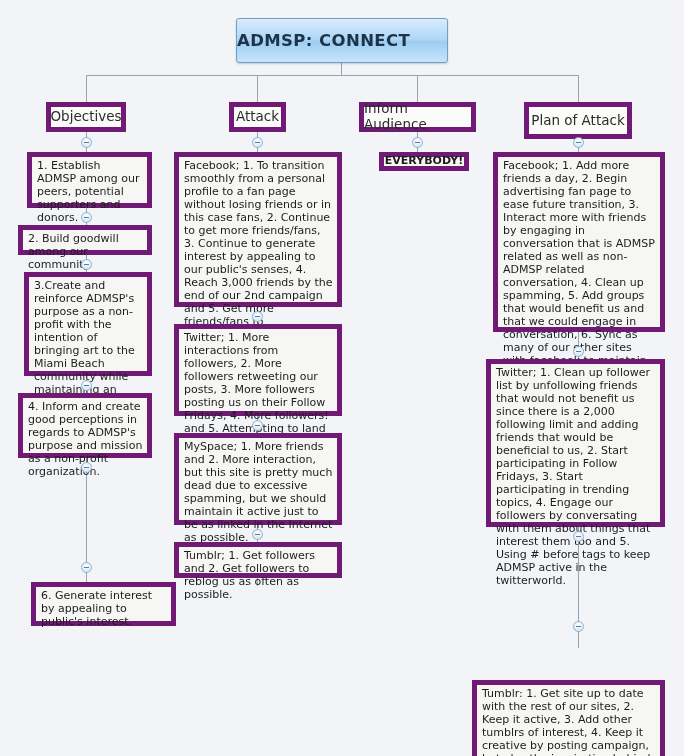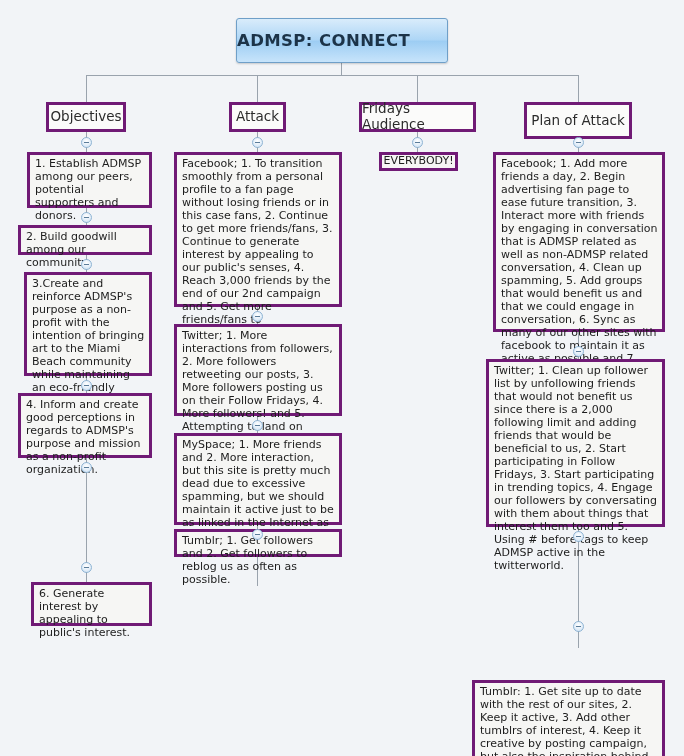--- a/index.html
+++ b/index.html
@@ -29,21 +29,21 @@
     position: absolute;
     background: #9aa3ad;
   }
   .conn.v { width: 1px; }
   .conn.h { height: 1px; }
 
   
   .node {
     position: absolute;
     box-sizing: border-box;
-    border: 3px solid #701a75;
+    border: 5px solid #701a75;
     background: #f7f7f5;
     color: #1d1d1d;
     line-height: 1.18;
     z-index: 3;
   }
 
   .node.root {
     border: 1px solid #6f9fc8;
     border-radius: 3px;
     background: linear-gradient(to bottom, #d9ecfb 0%, #aed6f6 48%, #9dcdf3 52%, #c7e4fb 100%);
@@ -123,21 +123,21 @@
     <span>ADMSP: CONNECT</span>
   </div>
 
   <div class="node branch" style="left:46px; top:102px; width:80px; height:30px;">
     <span>Objectives</span>
   </div>
   <div class="node branch" style="left:229px; top:102px; width:57px; height:30px;">
     <span>Attack</span>
   </div>
   <div class="node branch" style="left:359px; top:102px; width:117px; height:30px;">
-    <span>Fridays Audience</span>
+    <span>Inform Audience</span>
   </div>
   <div class="node branch" style="left:524px; top:102px; width:108px; height:37px;">
     <span>Plan of Attack</span>
   </div>
 
   <div class="handle" style="left:81px; top:137px;"></div>
   <div class="handle" style="left:252px; top:137px;"></div>
   <div class="handle" style="left:412px; top:137px;"></div>
   <div class="handle" style="left:573px; top:137px;"></div>
 
@@ -156,44 +156,44 @@
   </div>
   <div class="handle" style="left:81px; top:380px;"></div>
 
   <div class="node leaf" style="left:18px; top:393px; width:134px; height:65px;">
     <span>4. Inform and create good perceptions in regards to ADMSP's purpose and mission as a non-profit organization.</span>
   </div>
   <div class="handle" style="left:81px; top:462px;"></div>
 
   <div class="handle" style="left:81px; top:562px;"></div>
 
-  <div class="node leaf" style="left:31px; top:582px; width:121px; height:44px;">
+  <div class="node leaf" style="left:31px; top:582px; width:145px; height:44px;">
     <span>6. Generate interest by appealing to public's interest.</span>
   </div>
 
   <div class="node leaf" style="left:174px; top:152px; width:168px; height:155px;">
     <span>Facebook; 1. To transition smoothly from a personal profile to a fan page without losing friends or in this case fans, 2. Continue to get more friends/fans, 3. Continue to generate interest by appealing to our public's senses, 4. Reach 3,000 friends by the end of our 2nd campaign and 5. Get more friends/fans to comment/like on our wall.</span>
   </div>
   <div class="handle" style="left:252px; top:311px;"></div>
 
   <div class="node leaf" style="left:174px; top:324px; width:168px; height:92px;">
     <span>Twitter; 1. More interactions from followers, 2. More followers retweeting our posts, 3. More followers posting us on their Follow Fridays, 4. More followers! and 5. Attempting to land on trending topics.</span>
   </div>
   <div class="handle" style="left:252px; top:420px;"></div>
 
   <div class="node leaf" style="left:174px; top:433px; width:168px; height:92px;">
     <span>MySpace; 1. More friends and 2. More interaction, but this site is pretty much dead due to excessive spamming, but we should maintain it active just to be as linked in the Internet as possible.</span>
   </div>
   <div class="handle" style="left:252px; top:529px;"></div>
 
-  <div class="node leaf" style="left:174px; top:529px; width:168px; height:28px;">
+  <div class="node leaf" style="left:174px; top:542px; width:168px; height:36px;">
     <span>Tumblr; 1. Get followers and 2. Get followers to reblog us as often as possible.</span>
   </div>
 
-  <div class="node leaf plain" style="left:379px; top:152px; width:79px; height:19px;">
+  <div class="node leaf plain" style="left:379px; top:152px; width:90px; height:19px;font-weight:bold;">
     <span>EVERYBODY!</span>
   </div>
 
   <div class="node leaf" style="left:493px; top:152px; width:172px; height:180px;">
     <span>Facebook; 1. Add more friends a day, 2. Begin advertising fan page to ease future transition, 3. Interact more with friends by engaging in conversation that is ADMSP related as well as non-ADMSP related conversation, 4. Clean up spamming, 5. Add groups that would benefit us and that we could engage in conversation, 6. Sync as many of our other sites with facebook to maintain it as active as possible and 7. Use facebook to promote all our other sites.</span>
   </div>
   <div class="handle" style="left:573px; top:346px;"></div>
 
   <div class="node leaf" style="left:486px; top:359px; width:179px; height:168px;">
     <span>Twitter; 1. Clean up follower list by unfollowing friends that would not benefit us since there is a 2,000 following limit and adding friends that would be beneficial to us, 2. Start participating in Follow Fridays, 3. Start participating in trending topics, 4. Engage our followers by conversating with them about things that interest them too and 5. Using # before tags to keep ADMSP active in the twitterworld.</span>

